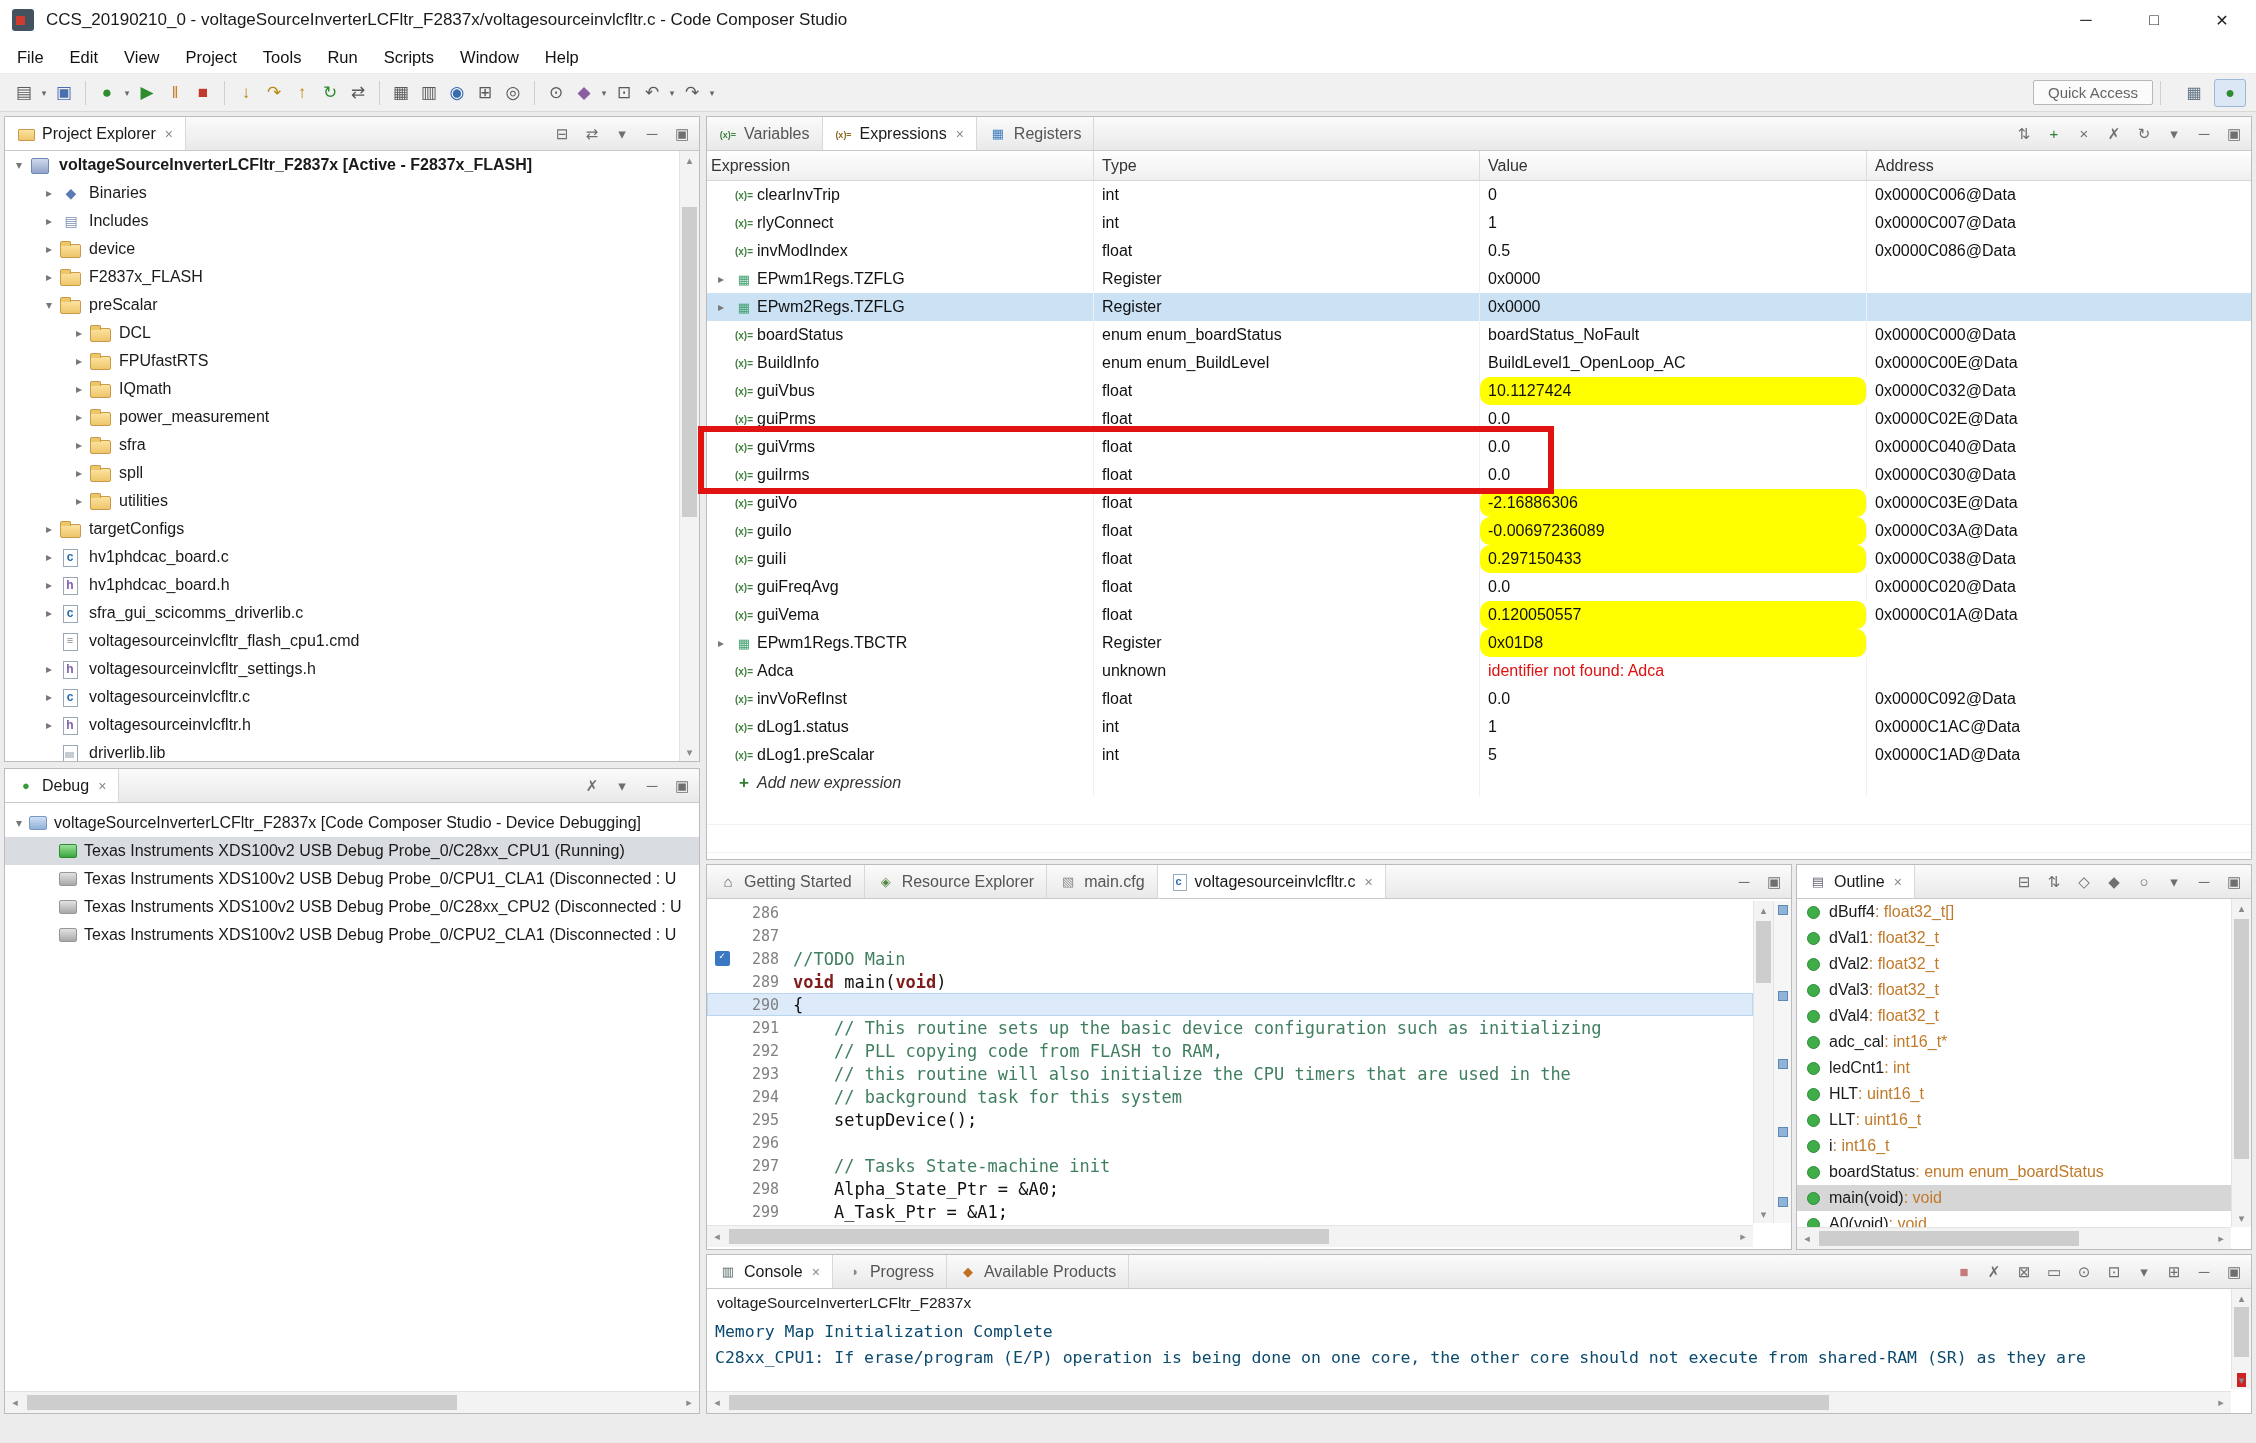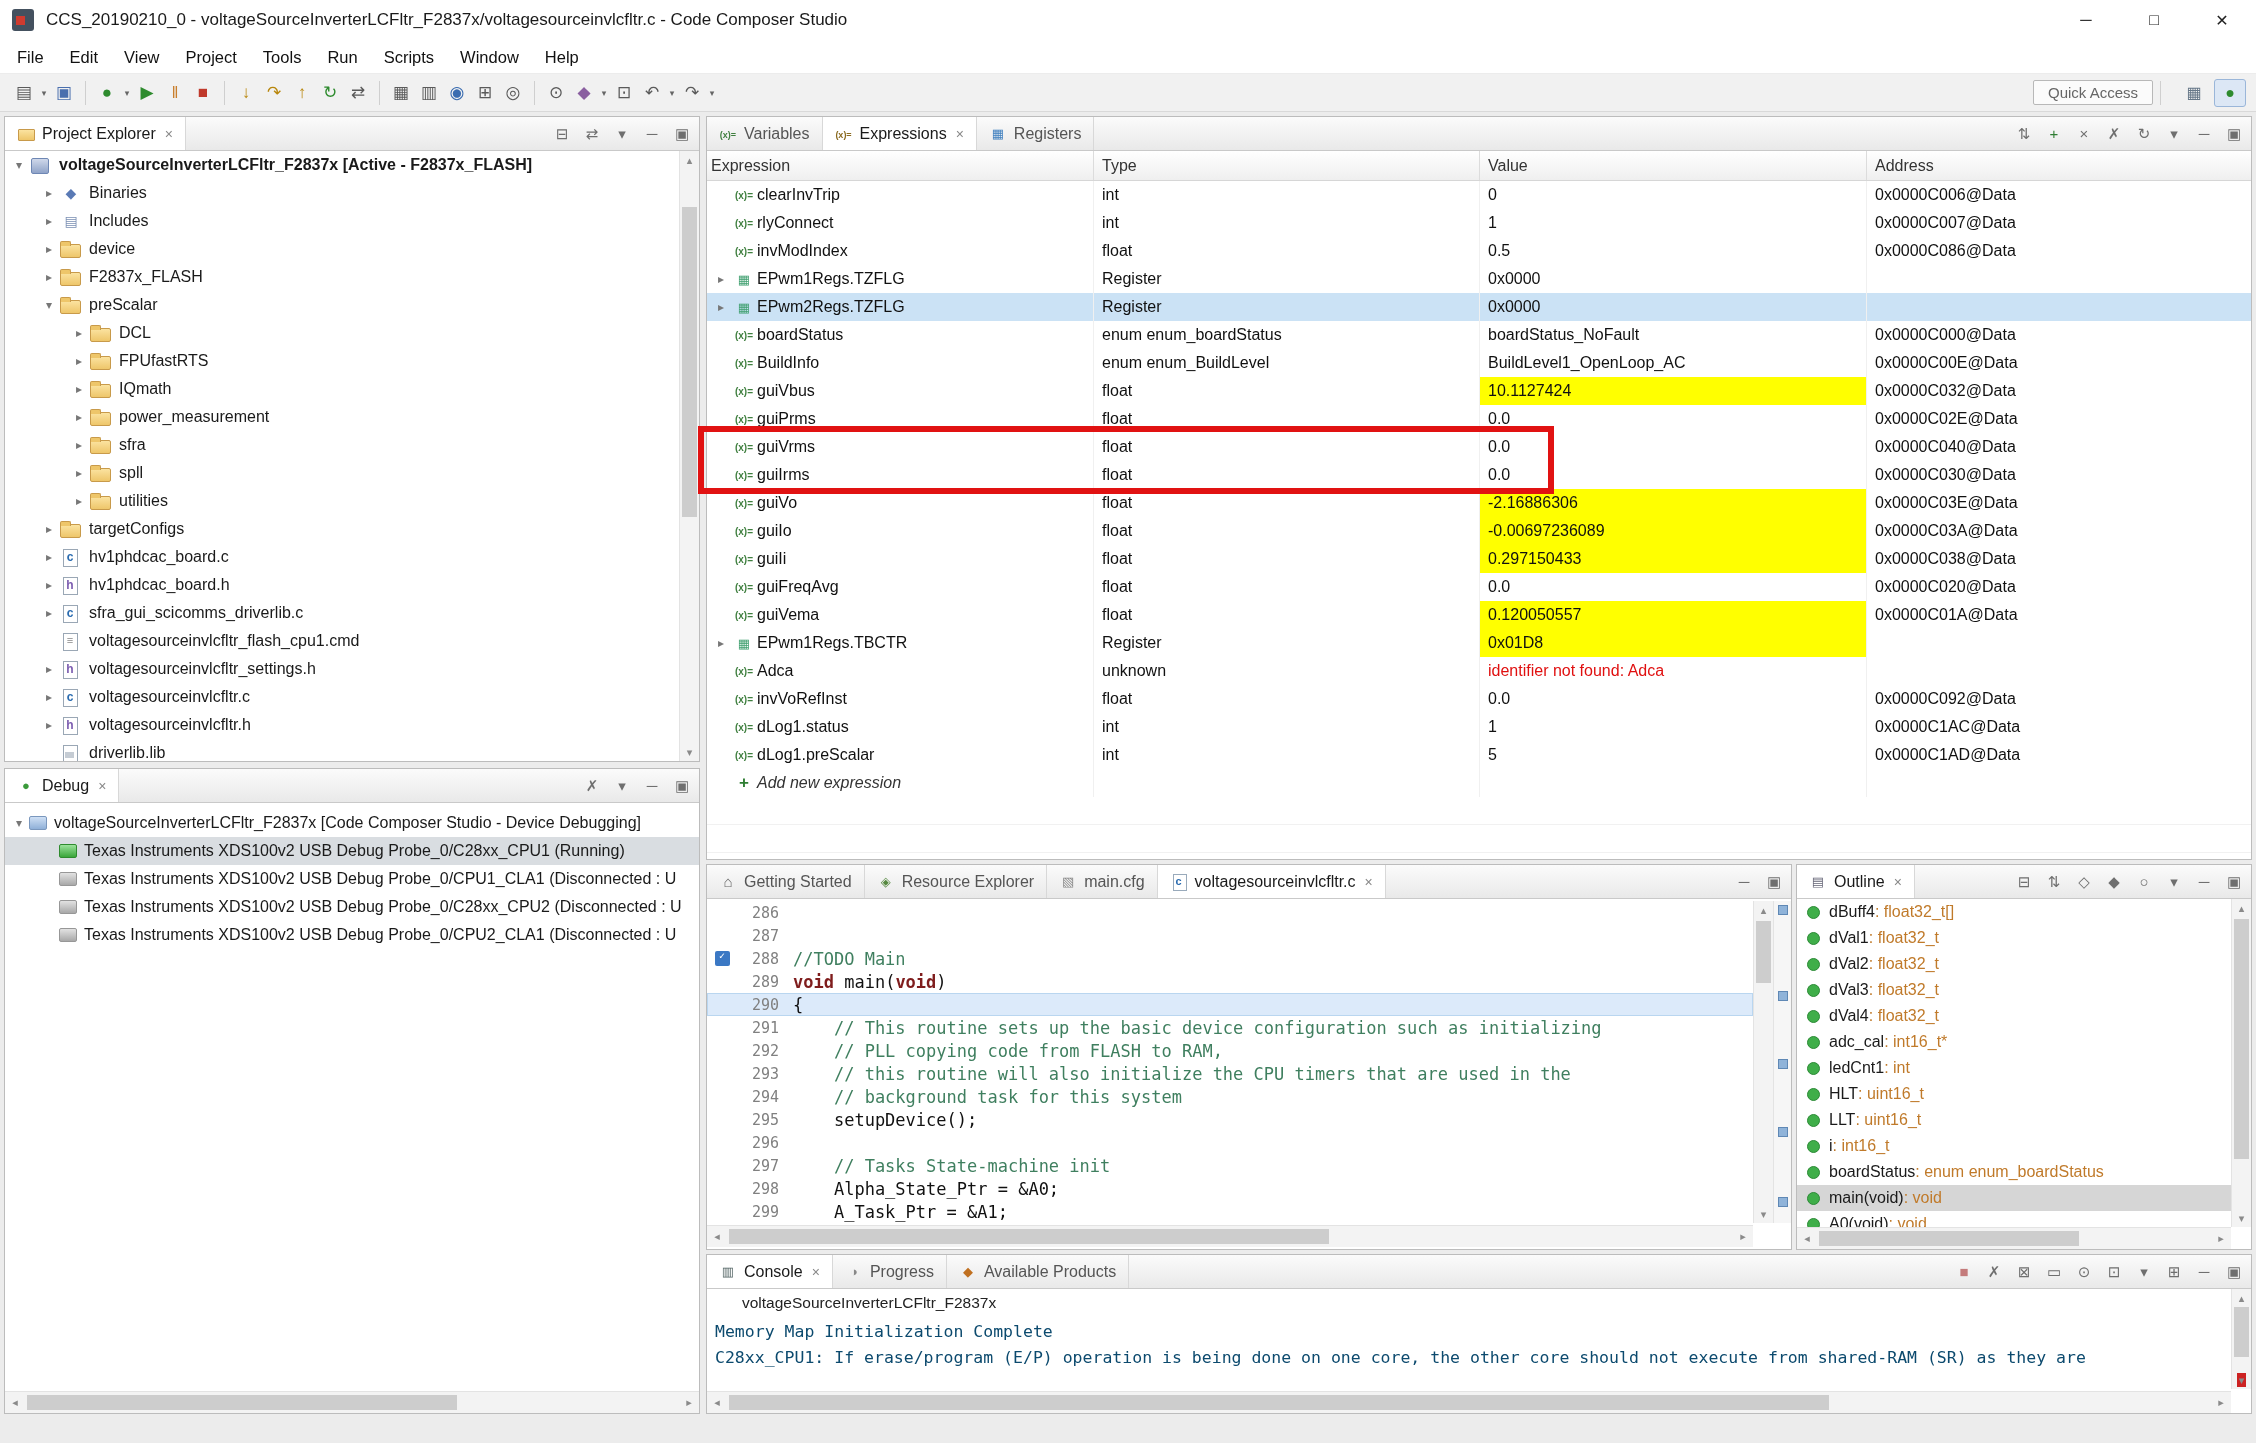--- a/index.html
+++ b/index.html
@@ -93,21 +93,21 @@
   .hcell { display:flex; align-items:center; padding-left:8px; border-right:1px solid #dcdcdc; }
   .expr-body { position:absolute; left:0; top:64px; right:0; bottom:0; overflow:hidden; background:#fff; }
   .expr-row { display:flex; height:28px; align-items:stretch; font-size:16px; color:#111; }
   .expr-row.sel { background:#cbe2f5; }
   .expr-row.empty { border-bottom:1px solid #f1f1f1; }
   .cell { display:flex; align-items:center; overflow:hidden; white-space:nowrap; border-right:1px solid #f0f0f0; }
   .c-expr { width:387px; padding-left:4px; }
   .c-type { width:386px; padding-left:8px; }
   .c-val  { width:387px; padding-left:8px; }
   .c-addr { flex:1; padding-left:8px; border-right:none; }
-  .c-val.hl { background:#ffff00; }
+  .c-val.hl { background:#ffff00;border-radius:10px; }
   .c-val.err { color:#e01010; }
   .eicon { width:26px; flex:none; font-size:10px; text-align:center; }
   .eicon.variable::before { content:"(x)="; font-weight:bold; color:#3f7f3f; }
   .eicon.register::before { content:"▦"; font-size:13px; color:#3f9f6f; }
   .ename { white-space:nowrap; }
   .add-plus { width:26px; flex:none; text-align:center; color:#2e7d32; font-weight:bold; font-size:17px; }
   .add-label { font-style:italic; color:#333; }
 
   #red-box { position:absolute; left:698px; top:426px; width:856px; height:68px; border:6px solid #e11212; z-index:50; }
 
@@ -128,21 +128,21 @@
 
   
   .outline-list { position:absolute; left:0; top:34px; right:20px; bottom:22px; overflow:hidden; }
   .outline-row { display:flex; align-items:center; height:26px; padding-left:10px; font-size:16px; white-space:nowrap; overflow:hidden; }
   .outline-row.sel { background:#d6d6d6; }
   .odot { width:13px; height:13px; border-radius:50%; background:#3fae49; border:1px solid #2c8a36; margin-right:9px; flex:none; }
   .oname { color:#1a1a1a; }
   .otype { color:#c07a2a; }
 
   
-  #console-label { position:absolute; left:0; top:34px; right:20px; height:28px; line-height:28px; padding-left:10px; font-size:15.5px; color:#222; background:#fff;margin-left:25px; }
+  #console-label { position:absolute; left:0; top:34px; right:20px; height:28px; line-height:28px; padding-left:10px; font-size:15.5px; color:#222; background:#fff; }
   #console-text { position:absolute; left:0; top:64px; right:20px; bottom:24px; overflow:hidden; padding-left:8px; }
   .console-line { font-family:"DejaVu Sans Mono",monospace; font-size:16.5px; line-height:26px; color:#0c4a6e; white-space:pre; }
 
   
   .vsb { position:absolute; width:20px; background:#f3f3f3; border-left:1px solid #e3e3e3; }
   .vsb .arr { position:absolute; left:0; width:19px; height:18px; color:#8a8a8a; font-size:11px; line-height:18px; text-align:center; }
   .vsb .arr.up { top:0; } .vsb .arr.down { bottom:0; }
   .vsb .thumb { position:absolute; left:2px; width:15px; background:#cdcdcd; }
   .hsb { position:absolute; height:22px; background:#f3f3f3; border-top:1px solid #e3e3e3; }
   .hsb .arr { position:absolute; top:0; width:20px; height:21px; color:#8a8a8a; font-size:11px; line-height:21px; text-align:center; }

